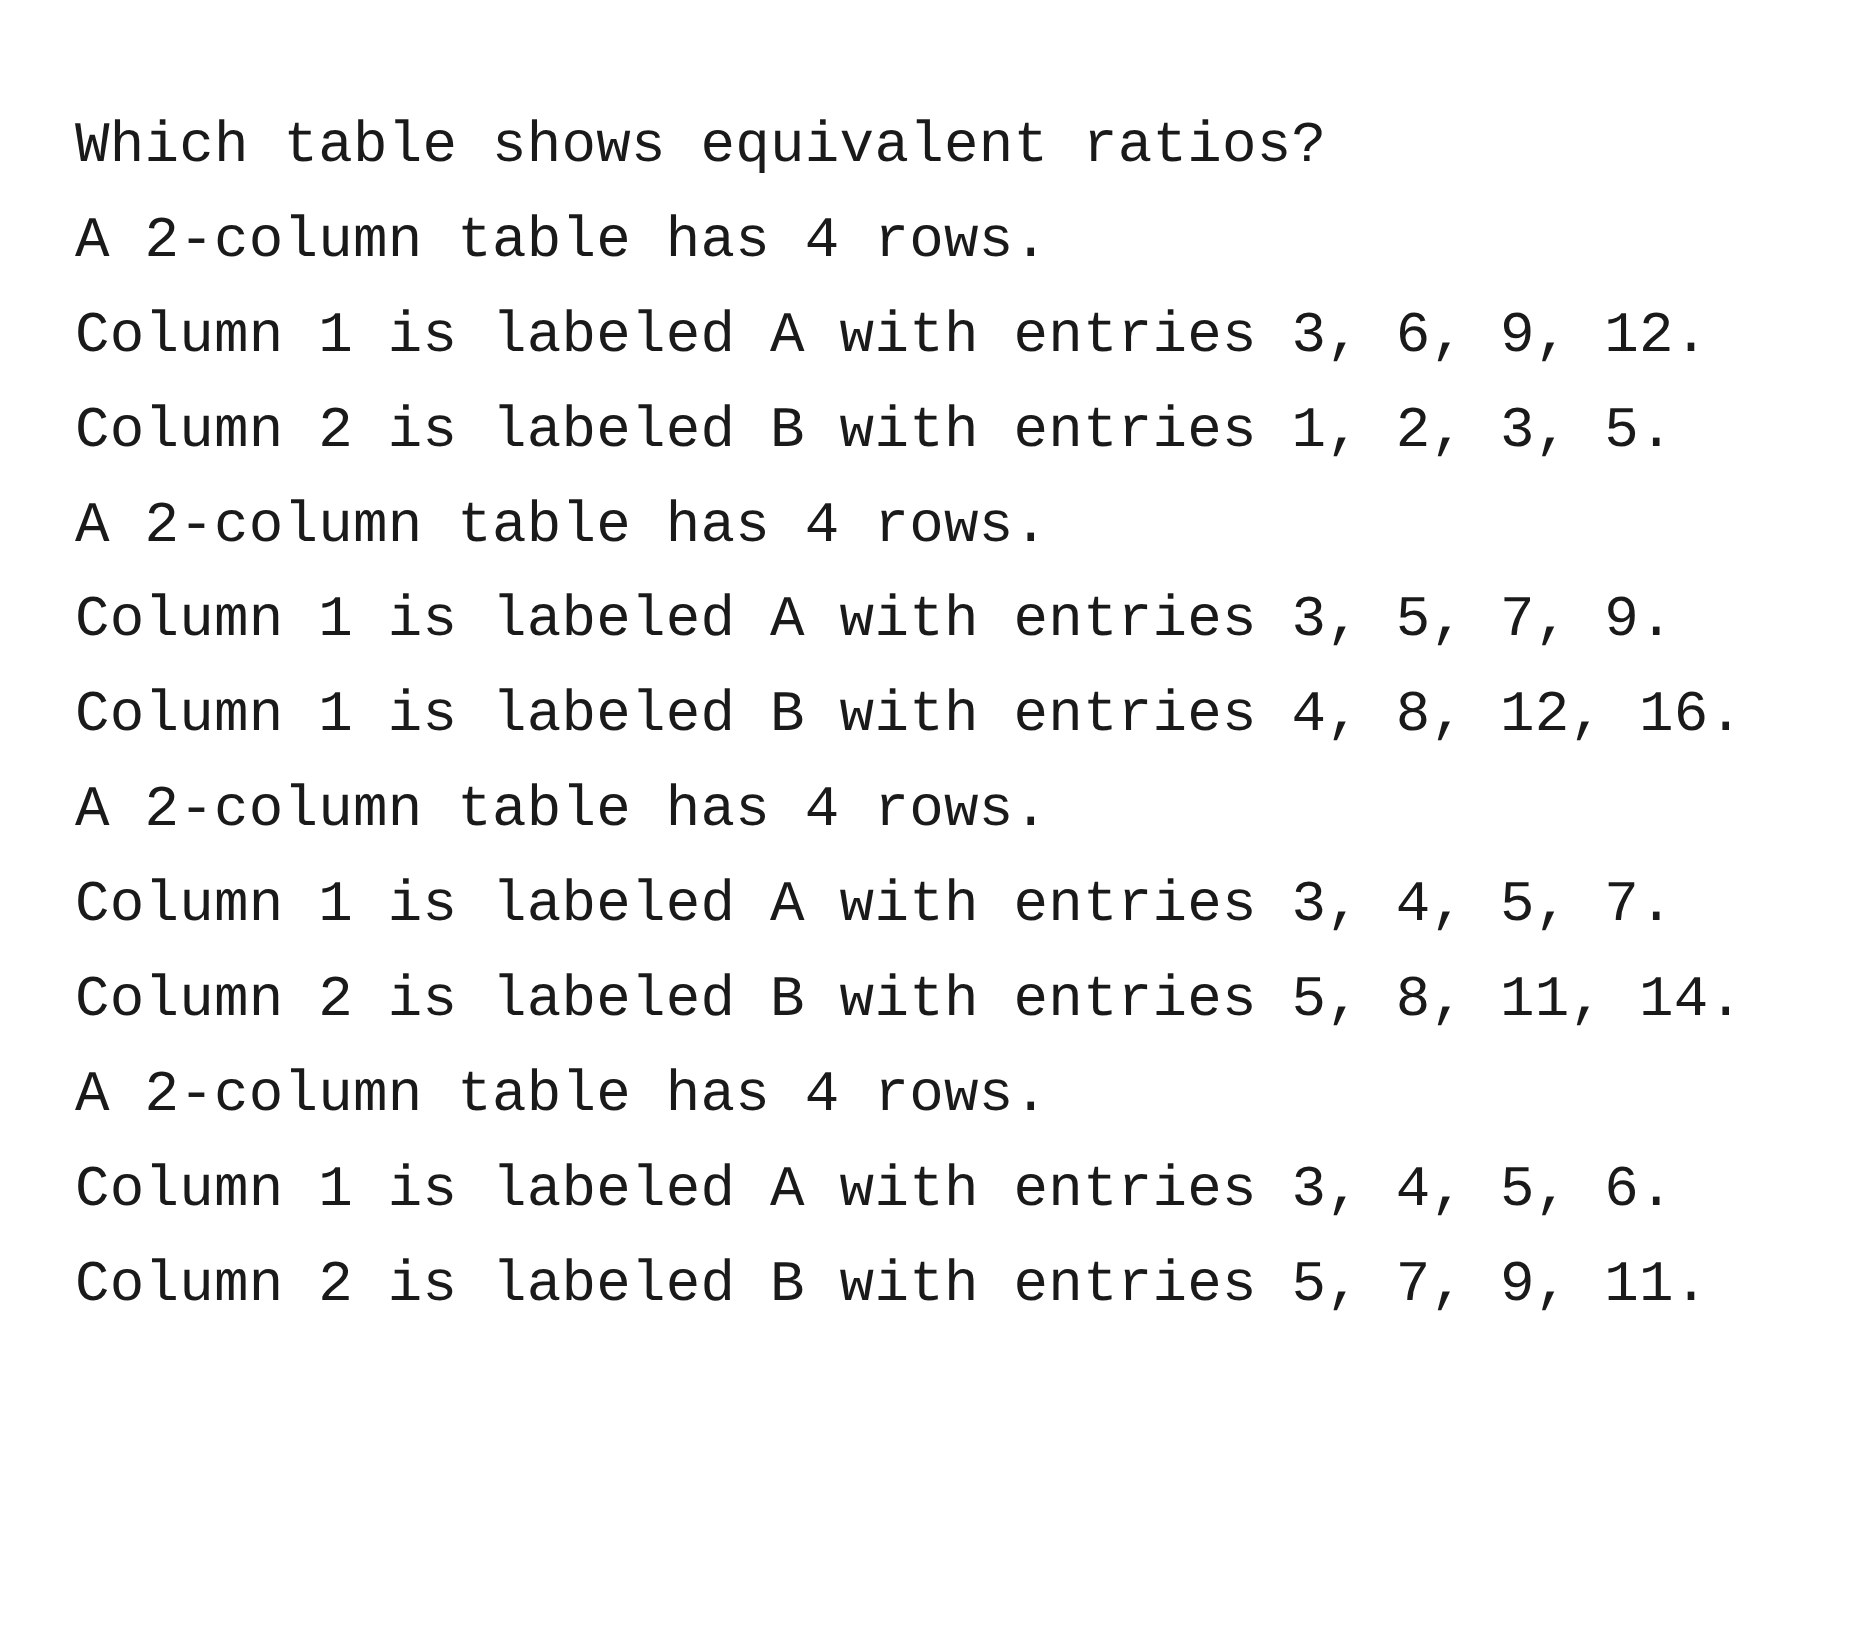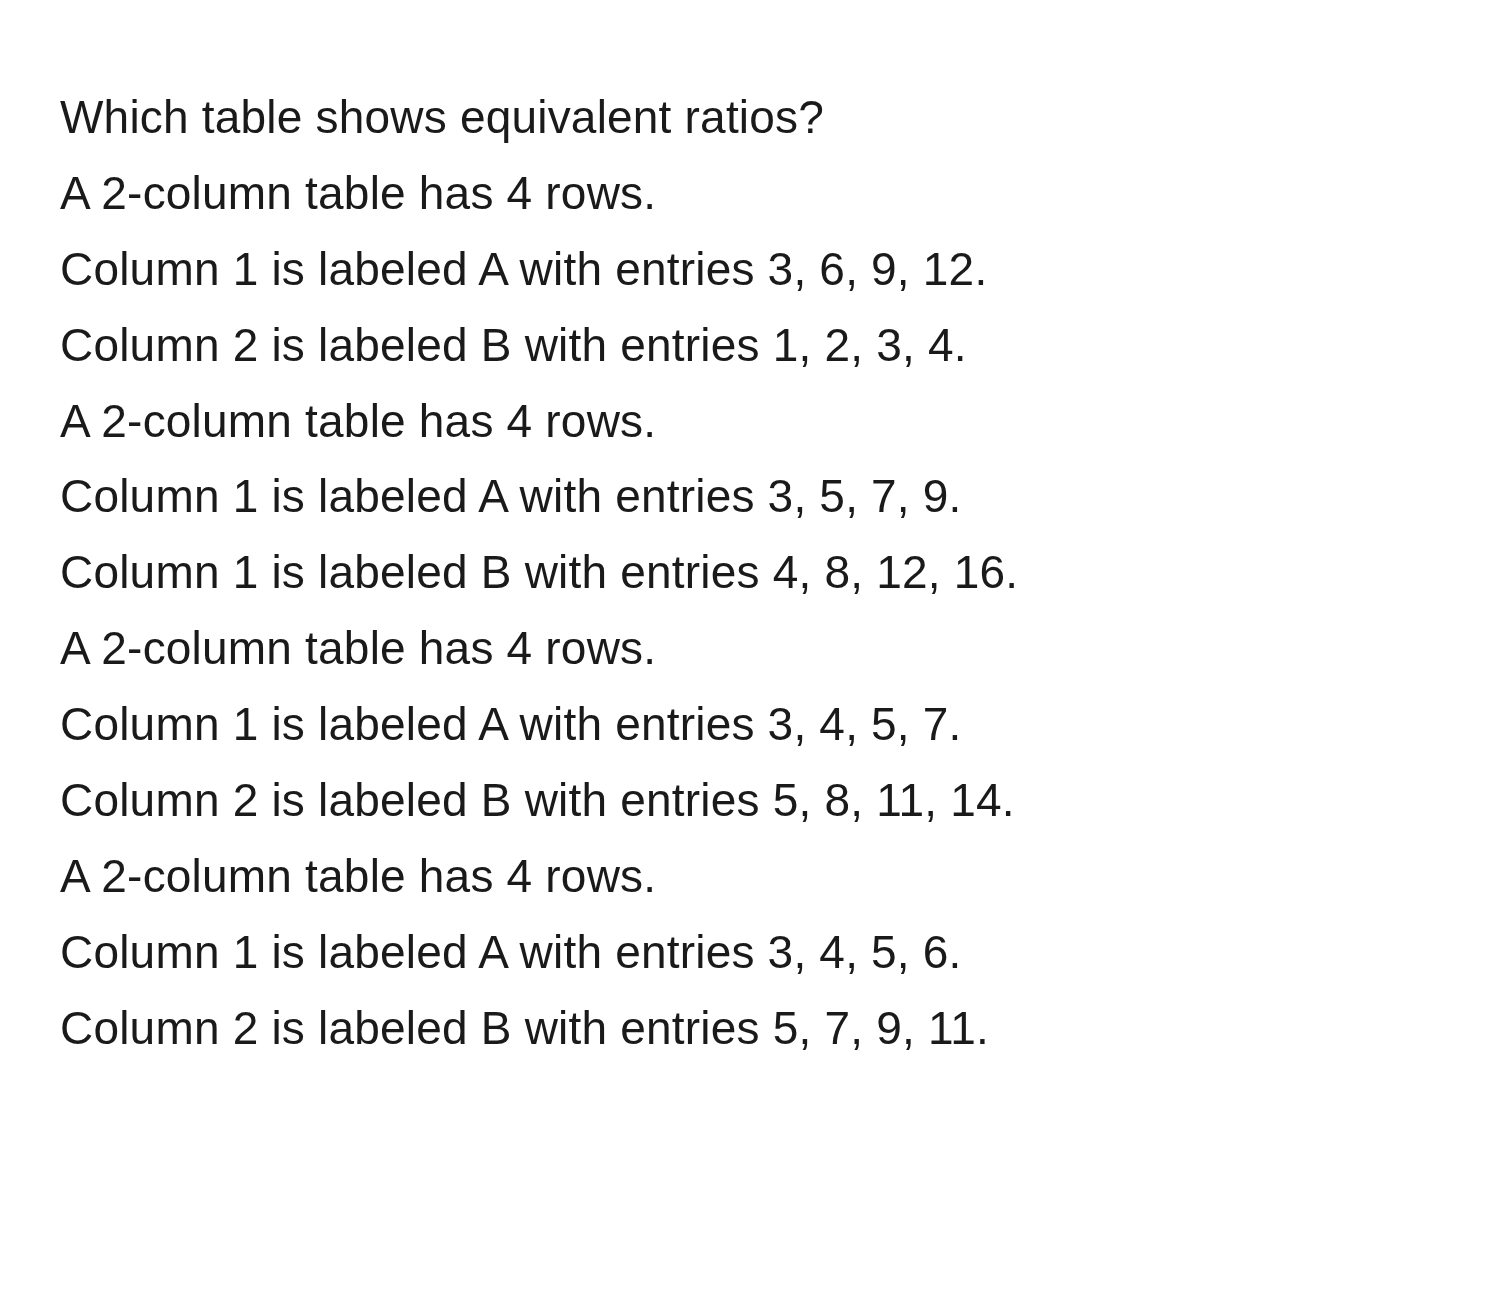--- a/index.html
+++ b/index.html
@@ -14,30 +14,31 @@
       font-family: -apple-system, BlinkMacSystemFont, "Segoe UI", Helvetica, Arial, sans-serif;
       padding: 80px 60px;
     }
     .line {
       font-size: 46px;
       line-height: 1.65;
       color: #1a1a1a;
       font-weight: 400;
       letter-spacing: 0.2px;
       white-space: nowrap;
+      font-family: Liberation Mono, monospace;
     }
   </style>
 </head>
 <body>
 
 <div class="line">Which table shows equivalent ratios?</div>
 
 <div class="line">A 2-column table has 4 rows.</div>
 <div class="line">Column 1 is labeled A with entries 3, 6, 9, 12.</div>
-<div class="line">Column 2 is labeled B with entries 1, 2, 3, 4.</div>
+<div class="line">Column 2 is labeled B with entries 1, 2, 3, 5.</div>
 
 <div class="line">A 2-column table has 4 rows.</div>
 <div class="line">Column 1 is labeled A with entries 3, 5, 7, 9.</div>
 <div class="line">Column 1 is labeled B with entries 4, 8, 12, 16.</div>
 
 <div class="line">A 2-column table has 4 rows.</div>
 <div class="line">Column 1 is labeled A with entries 3, 4, 5, 7.</div>
 <div class="line">Column 2 is labeled B with entries 5, 8, 11, 14.</div>
 
 <div class="line">A 2-column table has 4 rows.</div>

